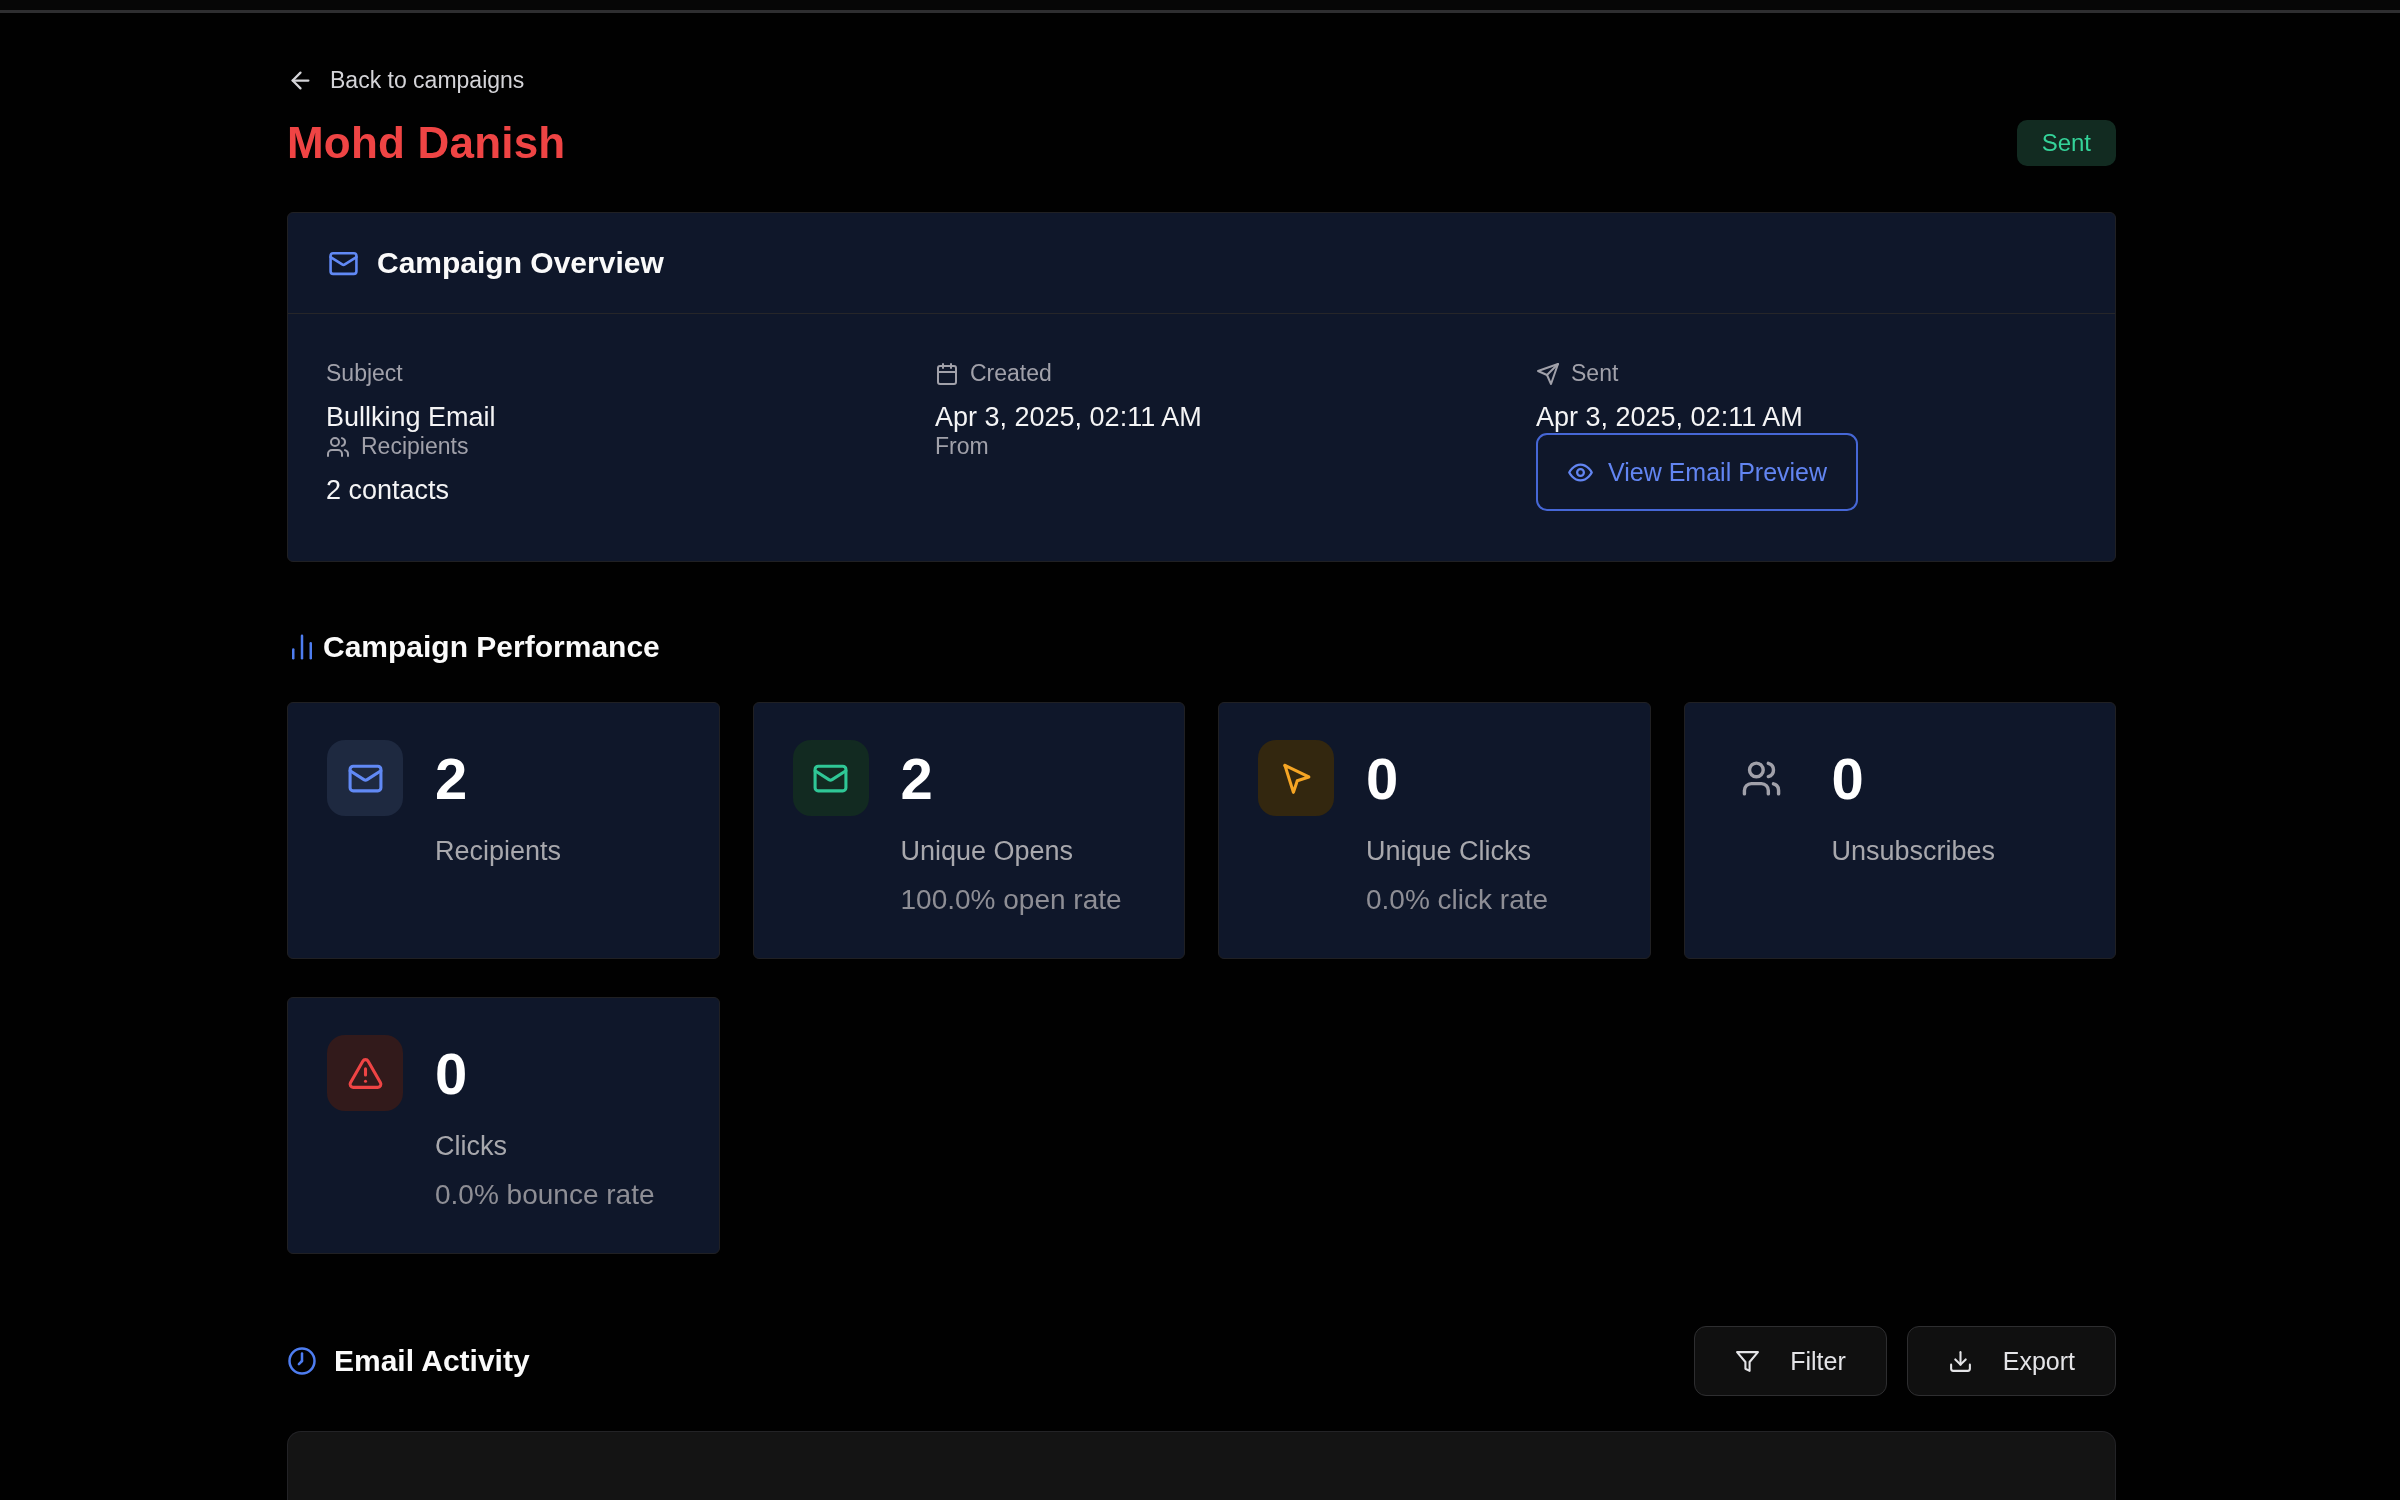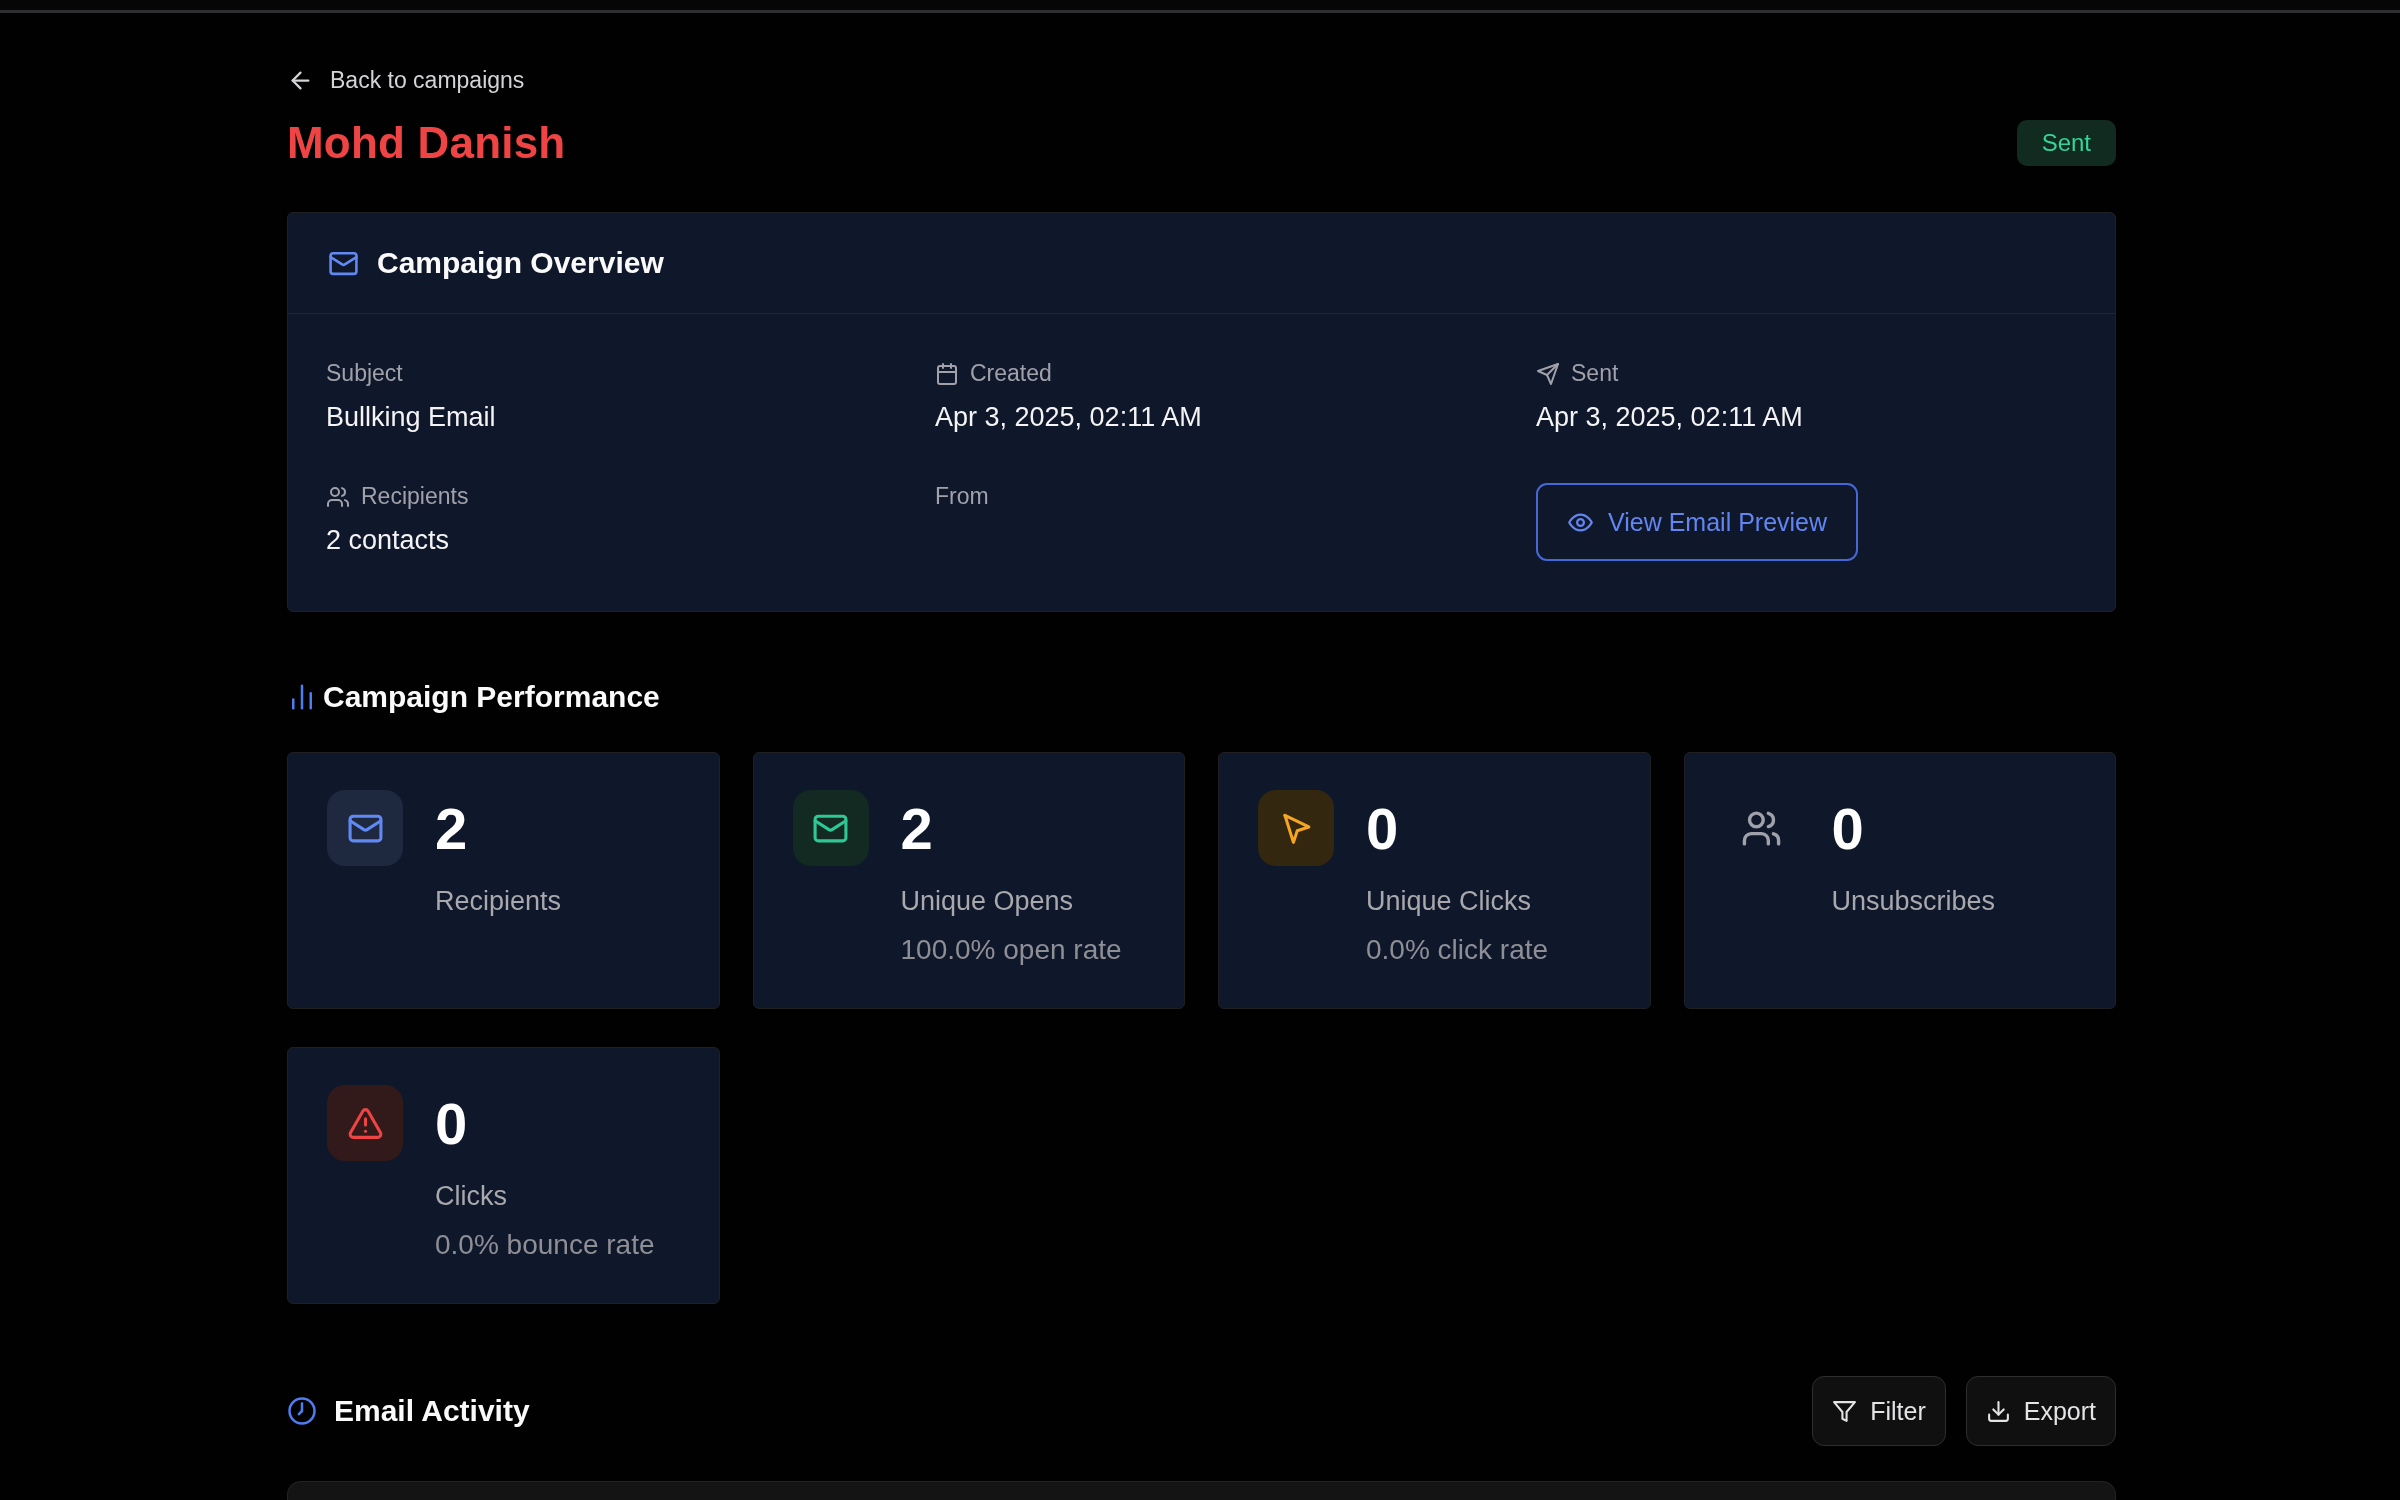--- a/index.html
+++ b/index.html
@@ -32,21 +32,21 @@
   .card {
     background:#0f172a; border:1px solid #202023; border-radius:6px;
   }
   .overview-card { margin-top:44px; }
   .ov-header { display:flex; align-items:center; gap:18px; padding:33px 40px;
     border-bottom:1px solid #262629; }
   .ov-header svg { width:31px; height:31px; color:#6189f5; }
   .section-title { font-size:30px; font-weight:600; color:#fafafa; }
   .ov-body {
     padding:46px 38px 50px; display:grid;
-    grid-template-columns:609px 601px 1fr; row-gap:50px;
+    grid-template-columns:609px 601px 1fr; 
   }
   .field-label { display:flex; align-items:center; gap:11px; color:#a1a1aa; font-size:23px; }
   .field-label svg { width:24px; height:24px; }
   .field-value { margin-top:15px; font-size:27px; color:#f4f4f5; }
 
   .preview-btn {
     display:inline-flex; align-items:center; gap:14px;
     border:2px solid #4667d6; color:#6285f2; background:transparent;
     font-family:inherit; font-size:25px; border-radius:11px;
     padding:0 29px; height:78px; cursor:pointer;
@@ -70,24 +70,24 @@
   .tile-plain svg { width:41px; height:41px; }
   .stat-value { font-size:58px; font-weight:700; line-height:78px; color:#ffffff; }
   .stat-label { margin-top:18px; font-size:27px; color:#a8a8ad; }
   .stat-sub   { margin-top:17px; font-size:28px; color:#8e8e95; }
 
   
   .activity-row { margin-top:72px; display:flex; align-items:center; justify-content:space-between; }
   .activity-heading { display:flex; align-items:center; gap:17px; }
   .act-buttons { display:flex; gap:20px; }
   .ghost-btn {
-    display:inline-flex; align-items:center; gap:13px;
+    display:inline-flex; align-items:center; gap:30px;
     background:#101010; border:1px solid #2e2e30; color:#e4e4e7;
     font-family:inherit; font-size:25px; border-radius:12px;
-    height:70px; padding:0 19px; cursor:pointer;
+    height:70px; padding:0 40px; cursor:pointer;
   }
   .ghost-btn svg { width:25px; height:25px; }
 
   .bottom-stub { margin-top:35px; height:90px; border-radius:14px 14px 0 0;
     background:#141414; border:1px solid #232326; border-bottom:none; }
 
   svg { display:block; }
 </style>
 </head>
 <body>

